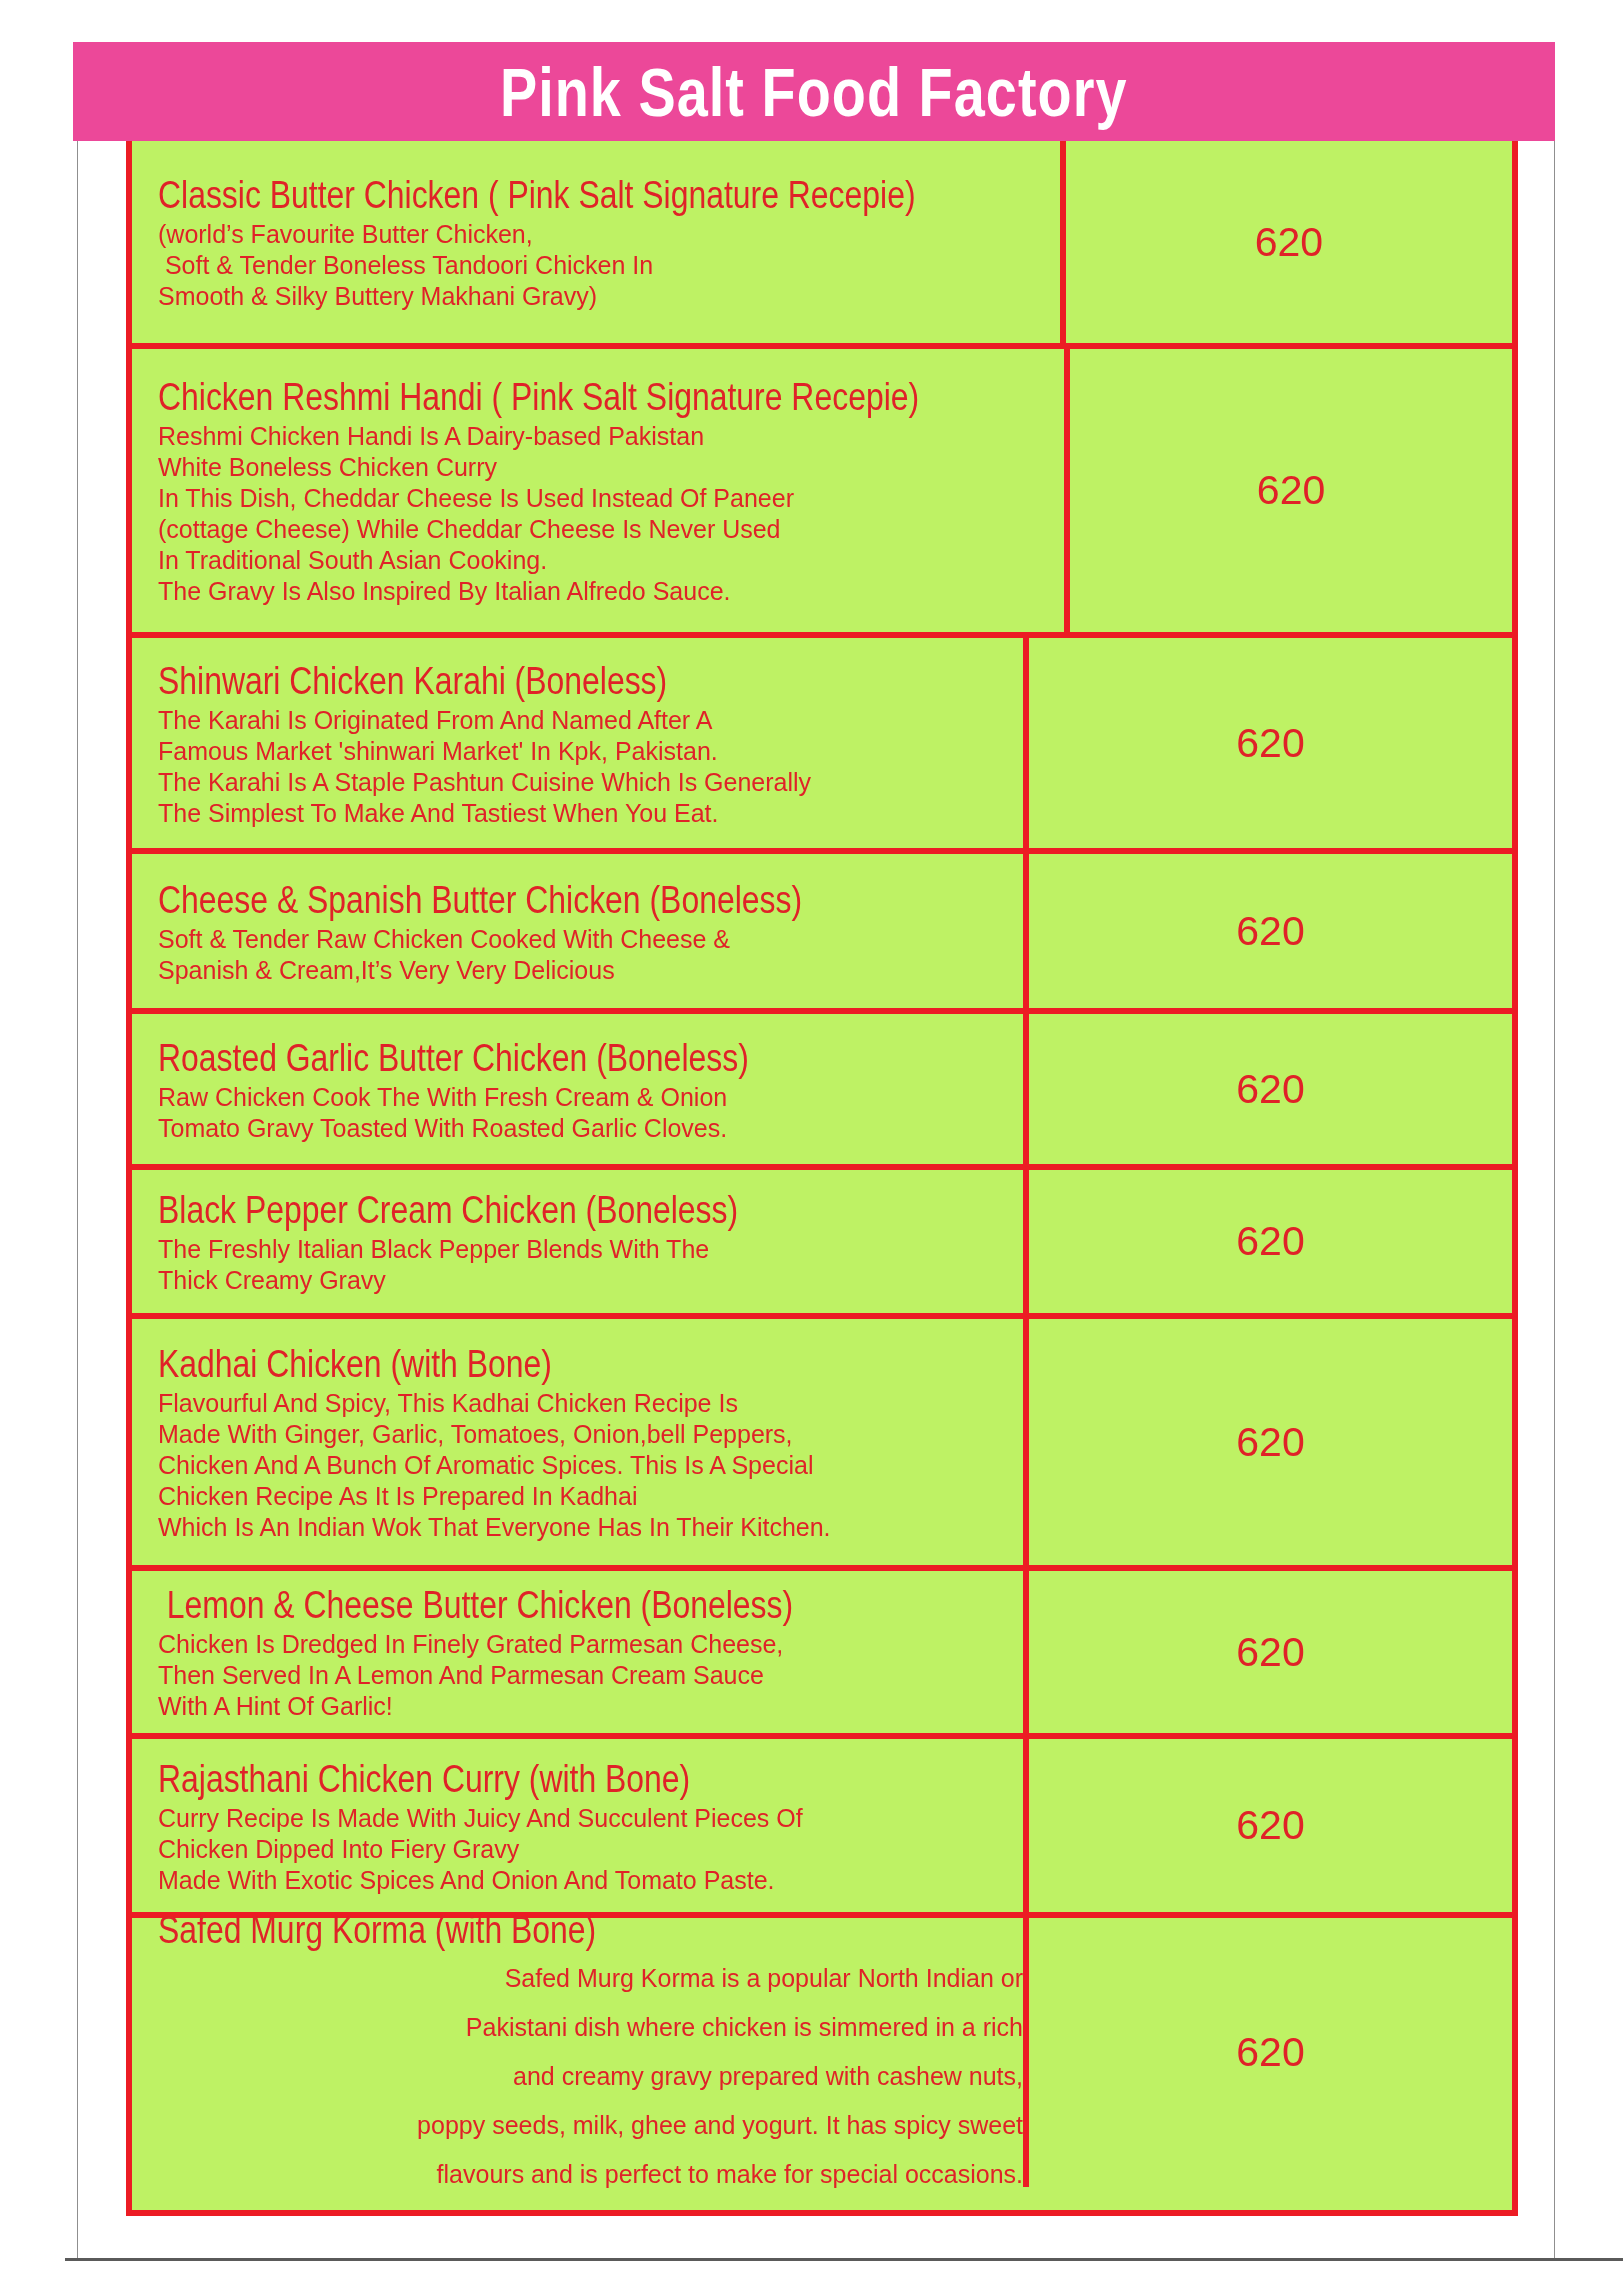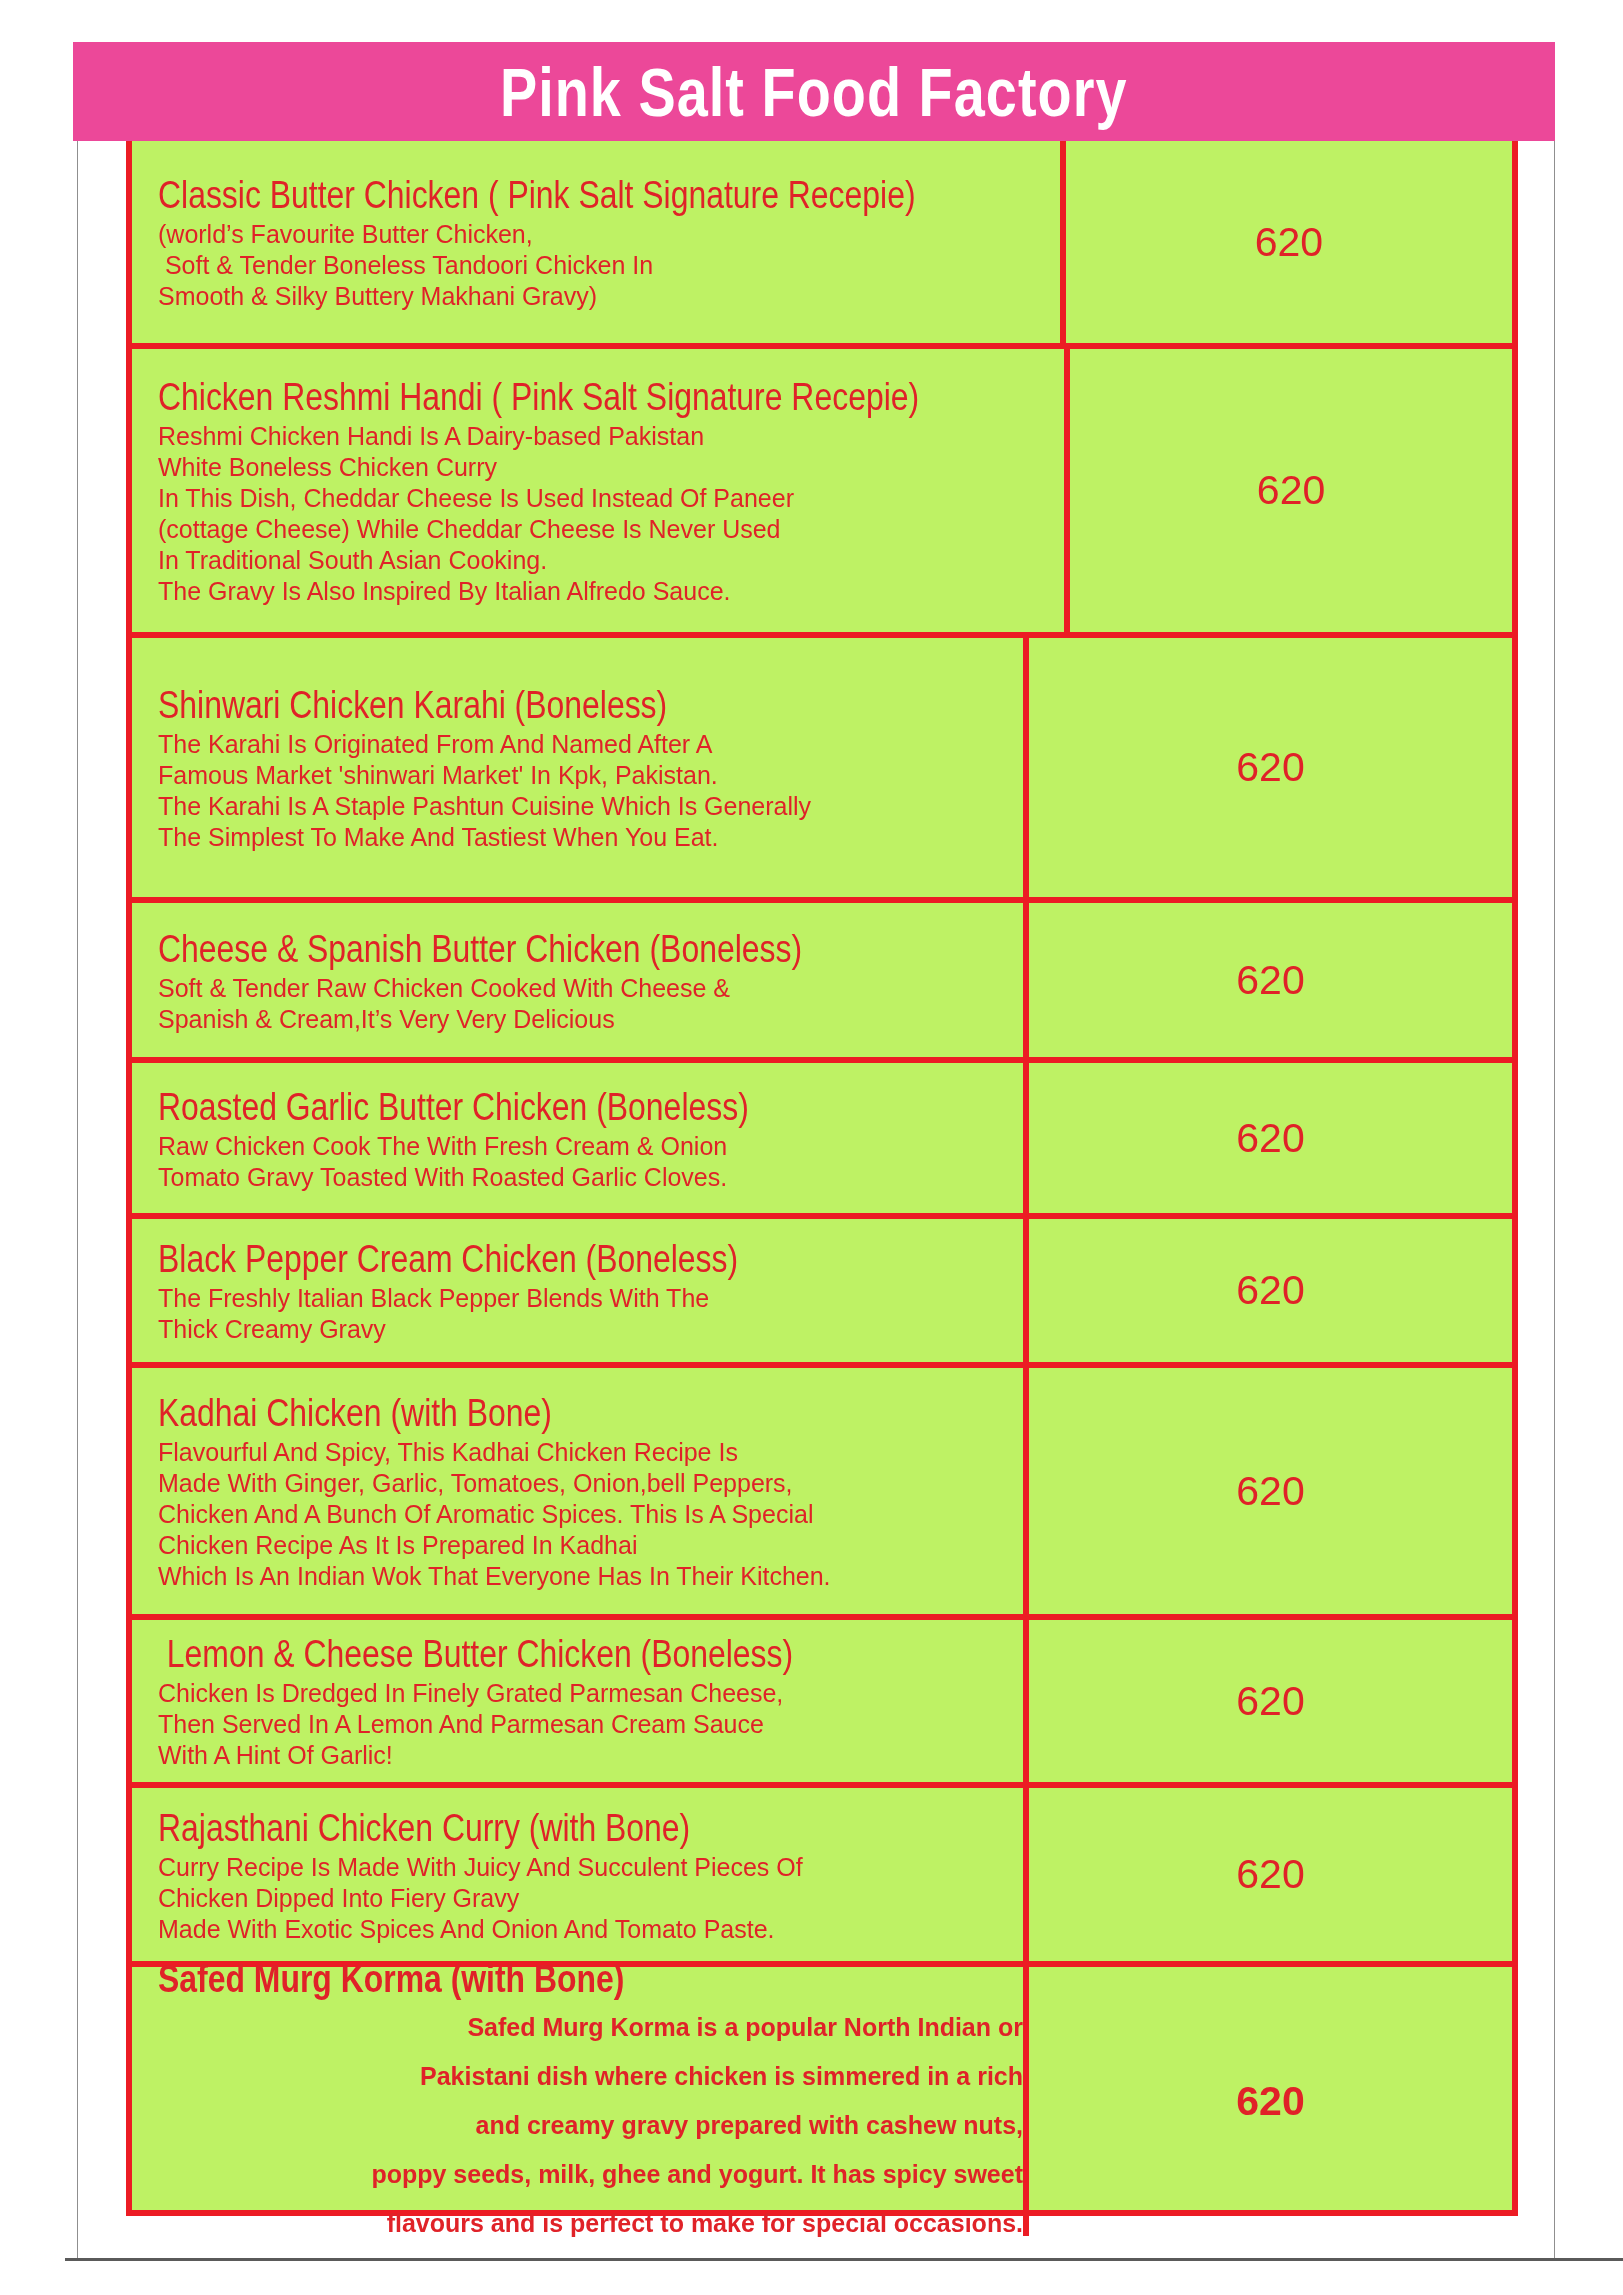--- a/index.html
+++ b/index.html
@@ -42,21 +42,21 @@
     box-sizing:border-box;
     border:6.5px solid #EC1C24;
     border-top:none;
     background:#bef264;
   }
   .menu-row {
     display:flex;
     box-sizing:border-box;
     border-bottom:6.5px solid #EC1C24;
   }
-  .menu-row:last-child { border-bottom:none;font-weight:bold; }
+  .menu-row:last-child { border-bottom:none; }
   .name-cell {
     flex:0 0 897px;
     box-sizing:border-box;
     border-right:6.5px solid #EC1C24;
     padding-left:26px;
     display:flex; flex-direction:column; justify-content:center;
   }
   .price-cell {
     flex:1;
     display:flex; align-items:center; justify-content:center;
@@ -116,21 +116,21 @@
 In This Dish, Cheddar Cheese Is Used Instead Of Paneer
 (cottage Cheese) While Cheddar Cheese Is Never Used
 In Traditional South Asian Cooking.
 The Gravy Is Also Inspired By Italian Alfredo Sauce.</div>
     </div>
     <div class="price-cell">
       <div class="price">620</div>
     </div>
   </div>
 
-  <div class="menu-row" style="height:265px">
+  <div class="menu-row" style="height:216px">
     <div class="name-cell">
       <div class="dish-name">Shinwari Chicken Karahi (Boneless)</div>
       <div class="dish-desc">The Karahi Is Originated From And Named After A
 Famous Market 'shinwari Market' In Kpk, Pakistan.
 The Karahi Is A Staple Pashtun Cuisine Which Is Generally
 The Simplest To Make And Tastiest When You Eat.</div>
     </div>
     <div class="price-cell">
       <div class="price">620</div>
     </div>

